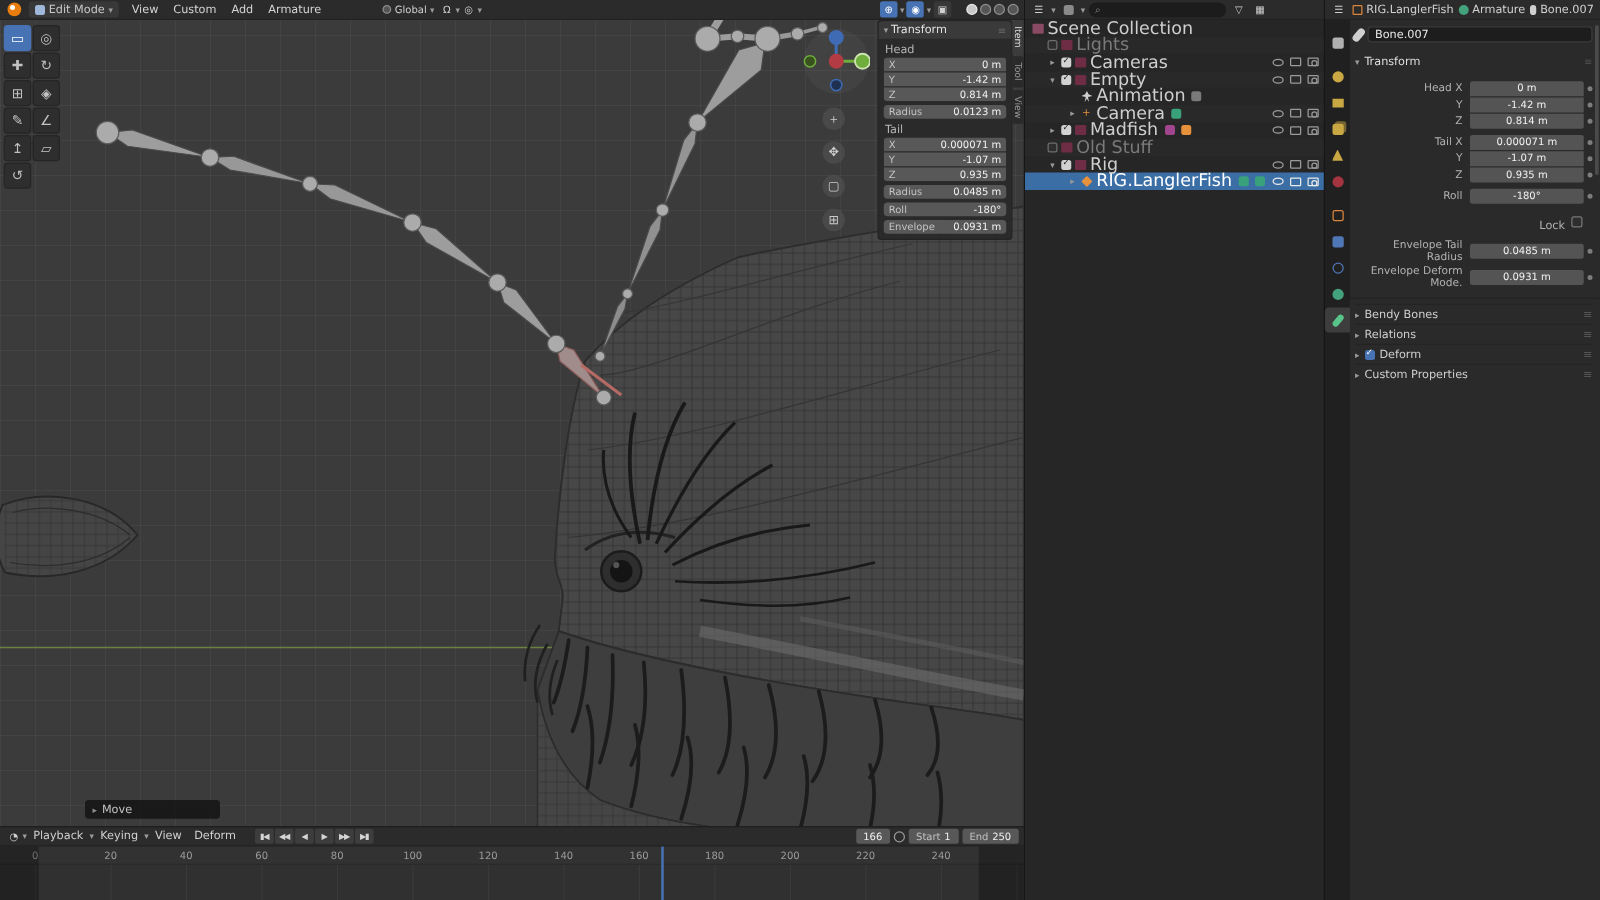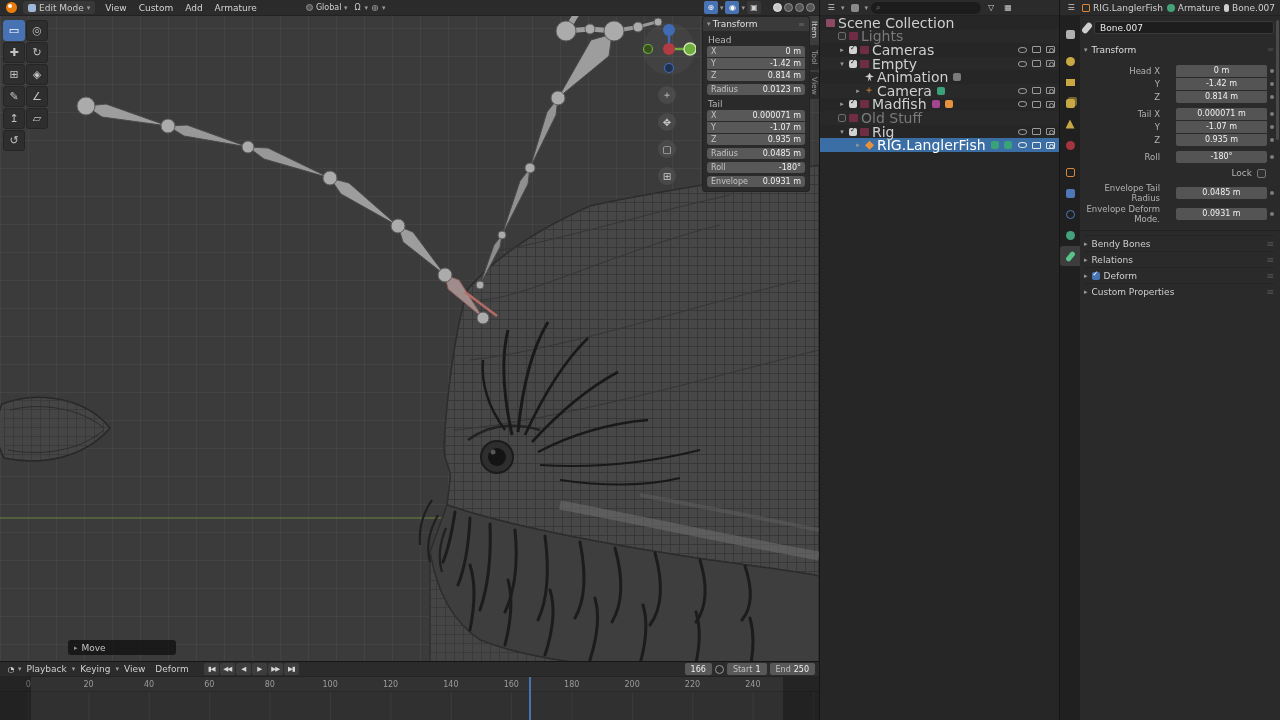--- a/index.html
+++ b/index.html
@@ -137,21 +137,21 @@
   .pi-bone{background:#59c489;width:5px;height:11px;border-radius:3px;transform:rotate(40deg);}
   .gap-tab{height:6px;}
   .pr-content{position:absolute;left:20px;top:16px;right:0;bottom:0;padding:5px 6px 0 4px;}
   .bone-name-row{display:flex;align-items:center;gap:4px;margin-bottom:8px;}
   .bone-glyph{width:6px;height:12px;background:#cfcfcf;border-radius:3px;transform:rotate(40deg);flex:none;}
   .name-field{flex:1;height:13px;background:#1d1d1d;border:1px solid #3a3a3a;border-radius:3px;color:#e8e8e8;padding:0 5px;line-height:12px;}
   .sec-head{display:flex;align-items:center;gap:4px;color:#dedede;height:15px;}
   .sec-head .tri{font-size:7px;color:#9a9a9a;}
   .sec-head .grip{margin-left:auto;color:#555;font-size:8px;}
   .prow{display:flex;align-items:center;margin-bottom:1px;}
-  .plabel{width:92px;text-align:right;color:#b2b2b2;padding-right:16px;font-size:8.5px;flex:none;}
+  .plabel{width:92px;text-align:right;color:#b2b2b2;padding-right:6px;font-size:8.5px;flex:none;}
   .pfield{flex:1;height:12px;background:#545454;border-radius:2px;color:#f1f1f1;text-align:center;line-height:12px;font-size:8px;}
   .grp .pfield{border-radius:0;}
   .grp.first .pfield{border-radius:2px 2px 0 0;}
   .grp.last .pfield{border-radius:0 0 2px 2px;}
   .adot{width:4px;height:4px;border-radius:50%;background:#7d7d7d;margin-left:3px;flex:none;}
   .lockrow{justify-content:flex-end;gap:5px;margin:5px 0;}
   .lockbox{width:9px;height:9px;border:1px solid #777;border-radius:2px;background:#2e2e2e;margin-right:8px;}
   .spacer8{height:8px;} .divider{height:1px;background:#222;margin:6px -6px 4px -4px;}
   .collapsed{display:flex;align-items:center;gap:4px;height:16px;color:#cfcfcf;border-top:1px solid #242424;}
   .collapsed .tri{font-size:7px;color:#9a9a9a;}
@@ -709,21 +709,21 @@
         <span class="plabel">Z</span>
         <span class="pfield">0.935 m</span>
         <span class="adot"></span>
         </div>
       <div class="prow">
         <span class="plabel">Roll</span>
         <span class="pfield">-180°</span>
         <span class="adot"></span>
         </div>
       <div class="prow lockrow">
-        <span style="color:#b2b2b2;">Lock</span>
+        <span style="color:#b2b2b2;margin-top:8px;">Lock</span>
         <span class="lockbox"></span>
         </div>
       <div class="prow">
         <span class="plabel">Envelope Tail Radius</span>
         <span class="pfield">0.0485 m</span>
         <span class="adot"></span>
         </div>
       <div class="prow">
         <span class="plabel">Envelope Deform Mode.</span>
         <span class="pfield">0.0931 m</span>

